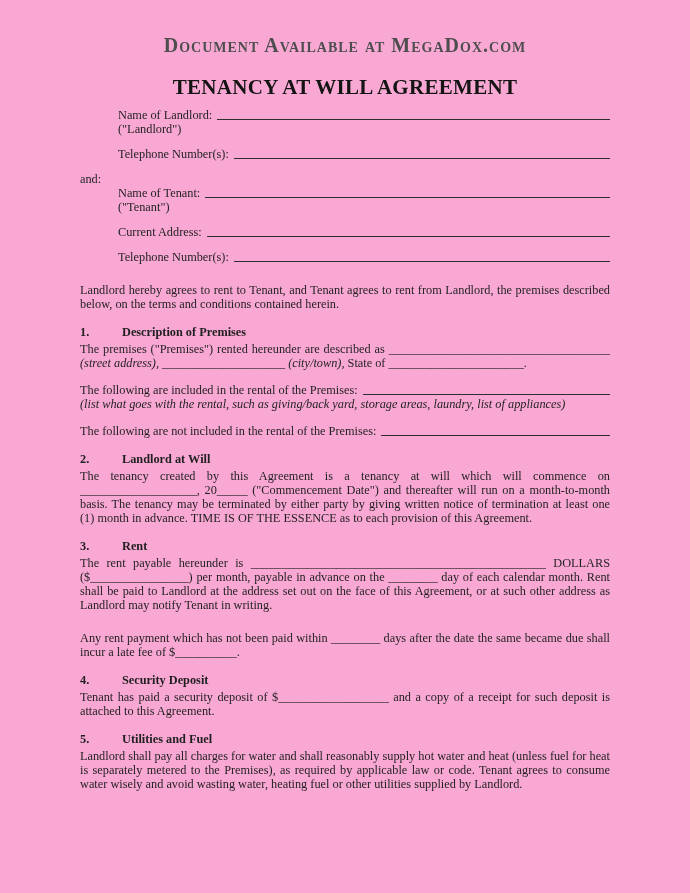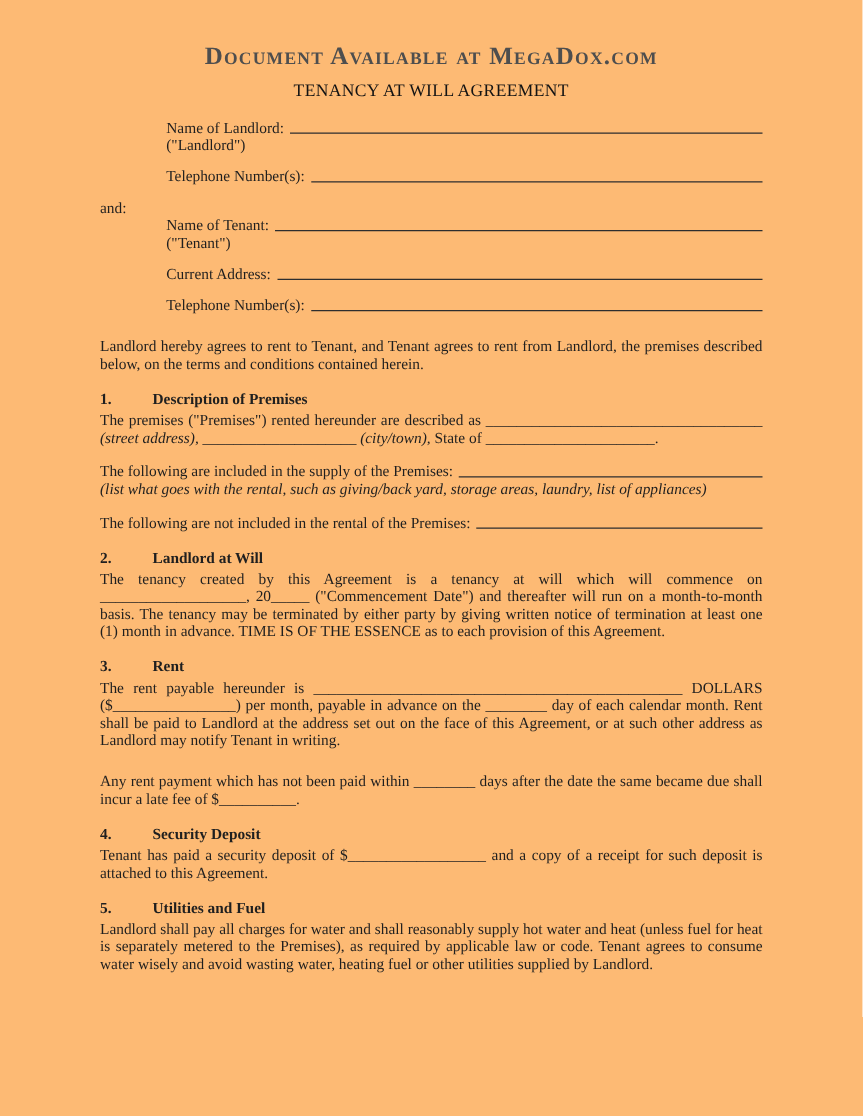--- a/index.html
+++ b/index.html
@@ -1,48 +1,48 @@
 <!DOCTYPE html>
 <html><head>
 <meta charset="utf-8">
 <style>
   * { box-sizing: border-box; }
   html, body { margin: 0; padding: 0; background: #ffffff; }
   .page {
     width: 690px;
     height: 893px;
     margin: 0 auto;
-    background: #fdba74;
+    background: #f9a8d4;
     font-family: "Liberation Serif", "DejaVu Serif", serif;
     color: #1f1f1f;
     font-size: 12.3px;
     line-height: 14px;
     padding: 34px 80px 0 80px;
     overflow: hidden;
   }
   .banner {
     text-align: center;
     font-variant: small-caps;
     font-weight: bold;
     font-size: 20px;
     line-height: 22px;
     letter-spacing: 1px;
     color: #4e4e4e;
   }
   .doc-title {
     text-align: center;
-    font-weight: normal;
-    font-size: 14px;
+    font-weight: bold;
+    font-size: 21px;
     line-height: 20px;
     letter-spacing: 0.3px;
     color: #141414;
-    margin-top: 8px;
+    margin-top: 21px;
   }
   .intro { margin-top: 12px; }
-  .indent { margin-left: 53px; }
+  .indent { margin-left: 38px; }
   .frow { display: flex; }
   .frow .lbl { white-space: nowrap; }
   .fill {
     flex: 1 1 auto;
     border-bottom: 1px solid #2e2e2e;
     margin: 0 0 2px 5px;
     min-width: 20px;
   }
   .mt { margin-top: 11px; }
   .mt-lg { margin-top: 13px; }
@@ -95,21 +95,21 @@
 
   <div class="para">Landlord hereby agrees to rent to Tenant, and Tenant agrees to rent from Landlord, the premises described below, on the terms and conditions contained herein.</div>
 
   <div class="sec-head">
     <span class="num">1.</span>
     <span>Description of Premises</span>
   </div>
   <div class="sec-para"><span>The premises ("Premises") rented hereunder are described as </span><span>____________________________________</span><span class="note"> (street address), </span><span>____________________</span><span class="note"> (city/town), </span><span>State of </span><span>______________________</span><span>.</span></div>
 
   <div class="frow mt-lg">
-    <span class="lbl">The following are included in the supply of the Premises:</span>
+    <span class="lbl">The following are included in the rental of the Premises:</span>
     <span class="fill"></span>
   </div>
   <div class="note-line">(list what goes with the rental, such as giving/back yard, storage areas, laundry, list of appliances)</div>
 
   <div class="frow mt-lg">
     <span class="lbl">The following are not included in the rental of the Premises:</span>
     <span class="fill"></span>
   </div>
 
   <div class="sec-head">

